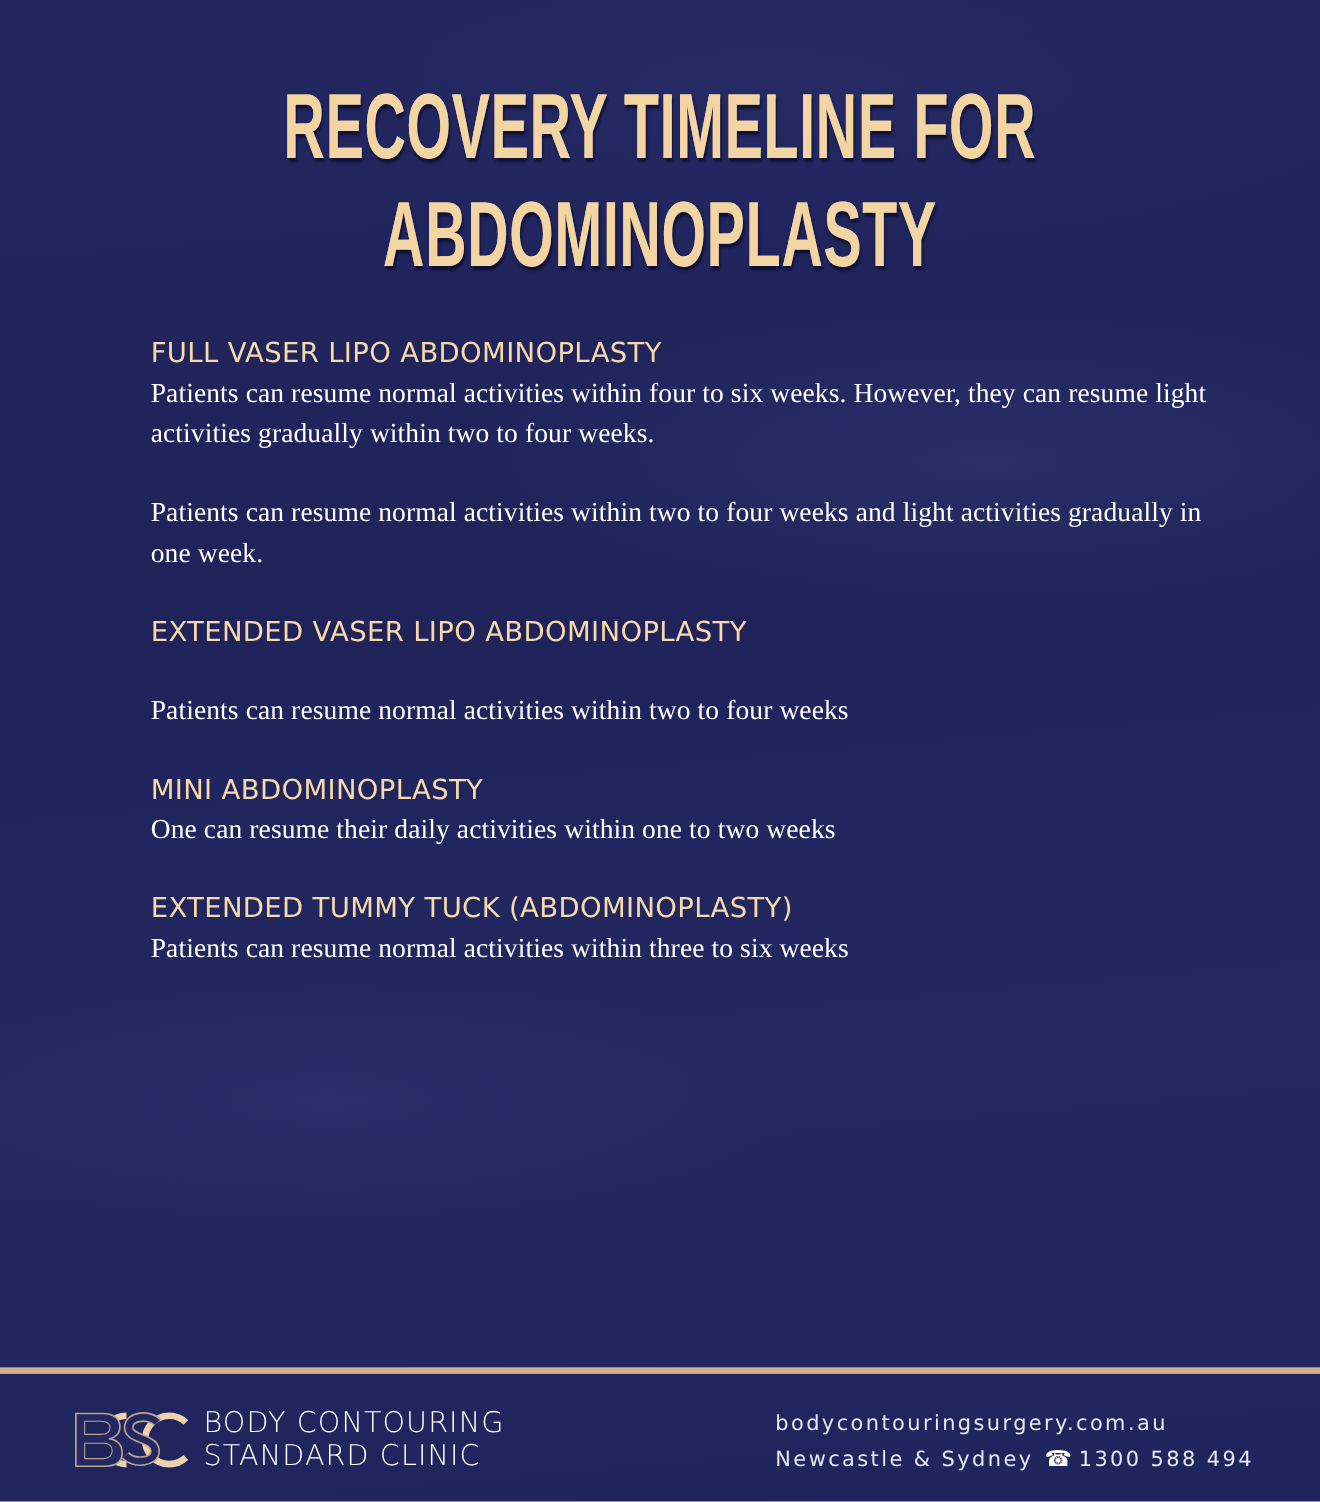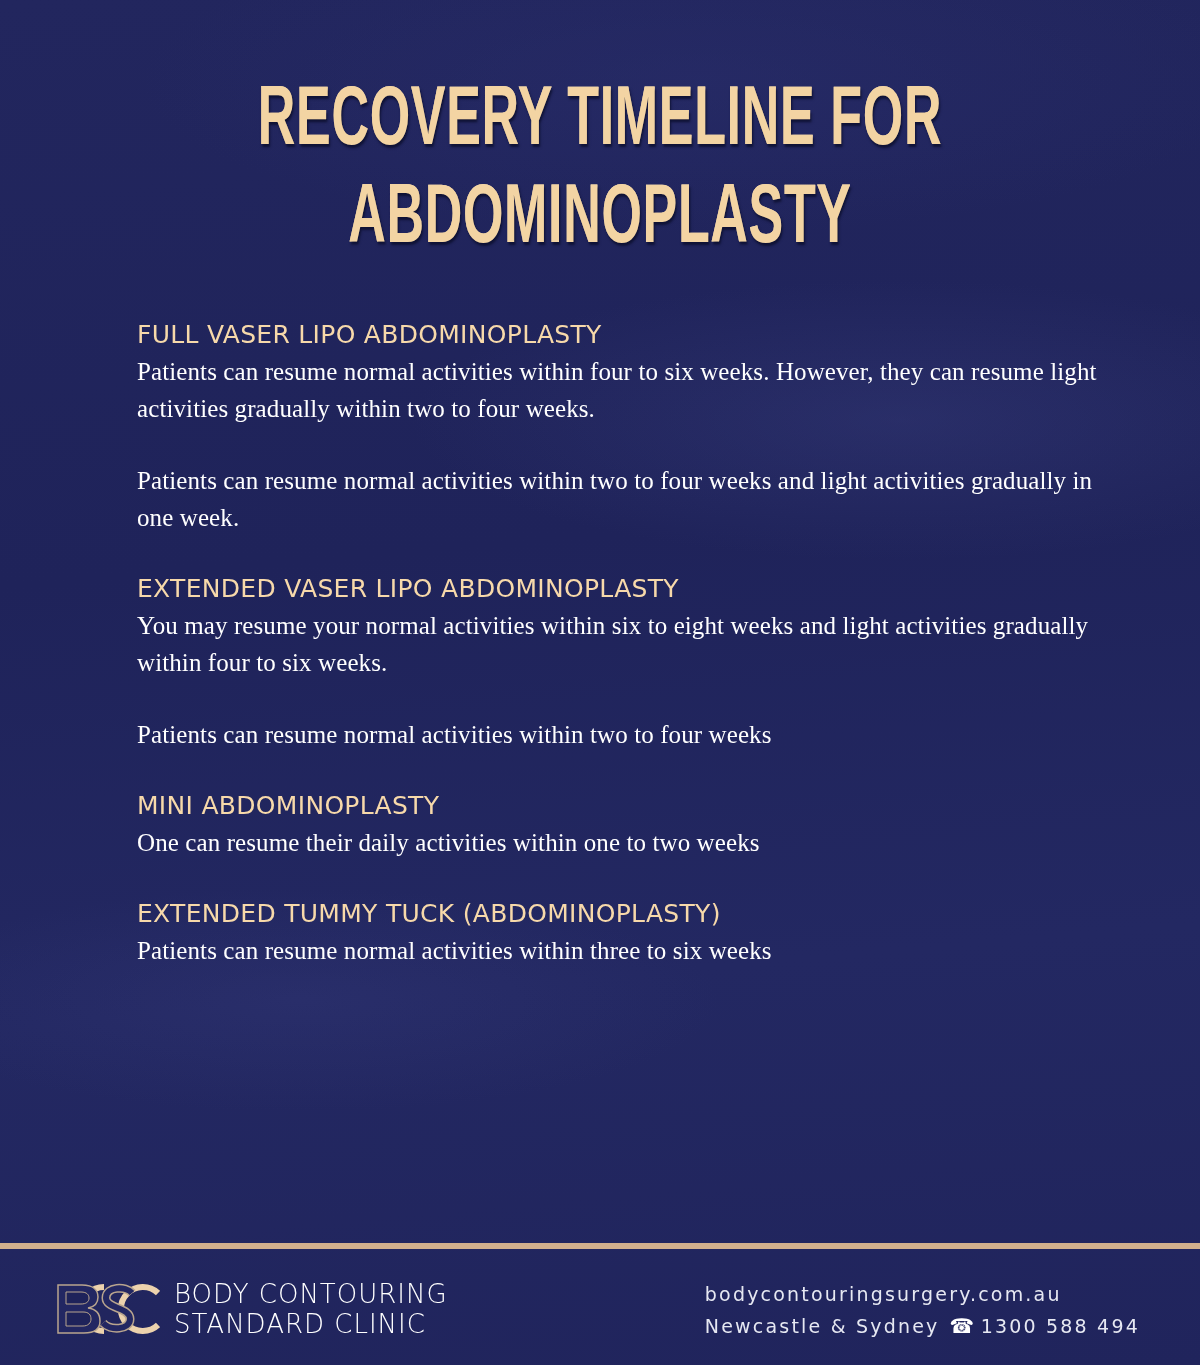--- a/index.html
+++ b/index.html
@@ -28,21 +28,21 @@
       text-shadow: 2px 3px 3px rgba(10,12,40,0.75);
       transform: scaleX(0.62);
       transform-origin: 600px 0;
       letter-spacing: 1px;
       background: linear-gradient(90deg, #e9c99a, #fde6bb 50%, #f0cf9e);
       -webkit-background-clip: text;
     }
     .title span { display: block; }
     .content {
       position: absolute;
-      top: 317px;
+      top: 303px;
       left: 137px;
       width: 980px;
     }
     .section { margin-bottom: 35px; }
     .section-heading {
       color: #f7d9aa;
       font-family: "DejaVu Sans", sans-serif;
       font-size: 25px;
       line-height: 36px;
       font-weight: normal;
@@ -59,21 +59,21 @@
       position: absolute;
       top: 1243px;
       left: 0;
       width: 1200px;
       height: 6px;
       background: #d2b08d;
     }
     .logo {
       position: absolute;
       top: 1279px;
-      left: 54px;
+      left: 65px;
       display: flex;
       align-items: center;
     }
     .logo-mark {
       width: 106px;
       height: 56px;
       position: relative;
     }
     .logo-text {
       margin-left: 14px;
@@ -114,21 +114,20 @@
 <div class="content">
   <div class="section">
     <div class="section-heading">FULL VASER LIPO ABDOMINOPLASTY</div>
     <div class="section-body">Patients can resume normal activities within four to six weeks. However, they can resume light activities gradually within two to four weeks.</div>
   </div>
   <div class="section">
     <div class="section-body">Patients can resume normal activities within two to four weeks and light activities gradually in one week.</div>
   </div>
   <div class="section">
     <div class="section-heading">EXTENDED VASER LIPO ABDOMINOPLASTY</div>
-    <div class="section-body">You may resume your normal activities within six to eight weeks and light activities gradually within four to six weeks.</div>
   </div>
   <div class="section">
     <div class="section-body">Patients can resume normal activities within two to four weeks</div>
   </div>
   <div class="section">
     <div class="section-heading">MINI ABDOMINOPLASTY</div>
     <div class="section-body">One can resume their daily activities within one to two weeks</div>
   </div>
   <div class="section">
     <div class="section-heading">EXTENDED TUMMY TUCK (ABDOMINOPLASTY)</div>

